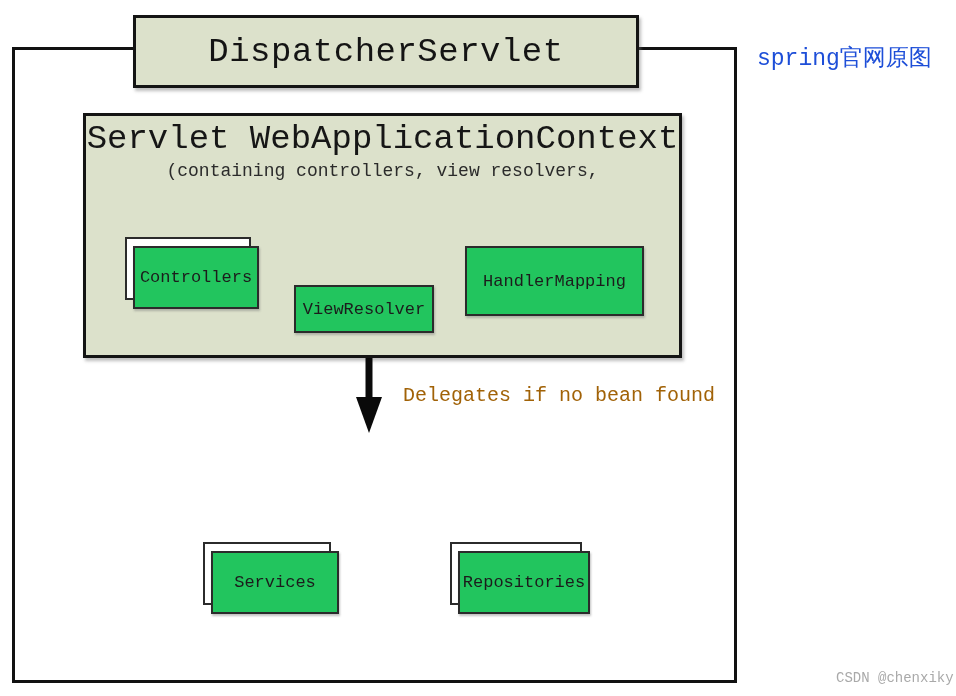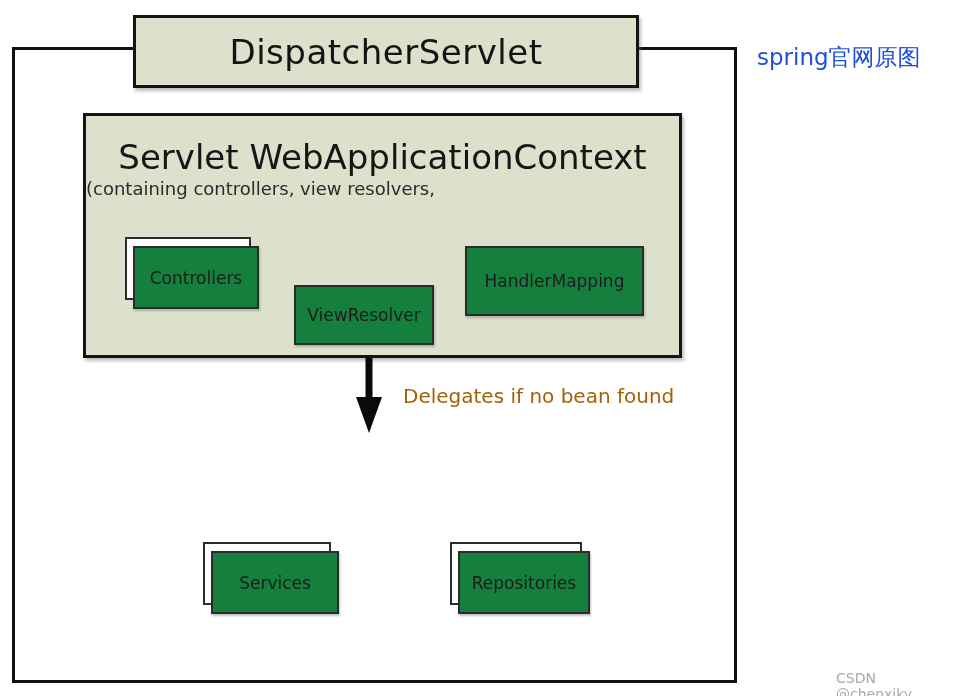--- a/index.html
+++ b/index.html
@@ -3,21 +3,21 @@
 <meta charset="utf-8">
 <style>
   * { margin: 0; padding: 0; box-sizing: border-box; }
   html, body { background: #ffffff; }
   body {
     width: 956px; height: 696px;
     position: relative;
     font-family: "DejaVu Sans", "Liberation Sans", sans-serif;
     overflow: hidden;
   }
-  .stage { position: absolute; inset: 0; }
+  .stage { position: absolute; inset: 0; font-family: Liberation Mono, monospace; }
 
   
   .outer-rect {
     position: absolute;
     left: 12px; top: 47px;
     width: 725px; height: 636px;
     border: 3px solid #111111;
     background: #ffffff;
   }
 
@@ -35,49 +35,50 @@
   }
   .dispatcher-title {
     font-size: 34px; color: #141414; letter-spacing: 0.5px;
   }
   .servlet-box { left: 83px; top: 113px; width: 599px; height: 245px; }
   .root-box    { left: 83px; top: 434px; width: 602px; height: 207px; }
 
   .ctx-title {
     text-align: center;
     font-size: 34px; color: #161616;
-    margin-top: 21px; line-height: 1.2;
+    margin-top: 3px; line-height: 1.2;
   }
   .ctx-subtitle {
+    text-align: center;
     font-size: 18px; color: #2b2b2b;
     line-height: 1.25;
   }
 
   
   .component-box {
-    background: #15803d;
+    background: #22c55e;
     border: 2px solid #2b2b2b;
     display: flex; align-items: center; justify-content: center;
     font-size: 17px; color: #1c1c1c;
     box-shadow: 1px 2px 2px rgba(120,120,120,0.45);
   }
   .stack { position: absolute; }
   .stack .back {
     position: absolute; left: 0; top: 0;
     width: 100%; height: 100%;
     background: #ffffff; border: 2px solid #2b2b2b;
   }
   .stack .front {
     position: absolute; left: 8px; top: 9px;
     width: 100%; height: 100%;
   }
 
   
   .controllers-stack   { left: 125px; top: 237px; width: 126px; height: 63px; }
-  .viewresolver-box    { position: absolute; left: 294px; top: 285px; width: 140px; height: 60px; }
+  .viewresolver-box    { position: absolute; left: 294px; top: 285px; width: 140px; height: 48px; }
   .handlermapping-box  { position: absolute; left: 465px; top: 246px; width: 179px; height: 70px; }
 
   
   .services-stack      { left: 203px; top: 542px; width: 128px; height: 63px; }
   .repositories-stack  { left: 450px; top: 542px; width: 132px; height: 63px; }
 
   
   .arrow-svg { position: absolute; left: 352px; top: 356px; width: 34px; height: 80px; }
   .arrow-label {
     position: absolute; left: 403px; top: 384px;

